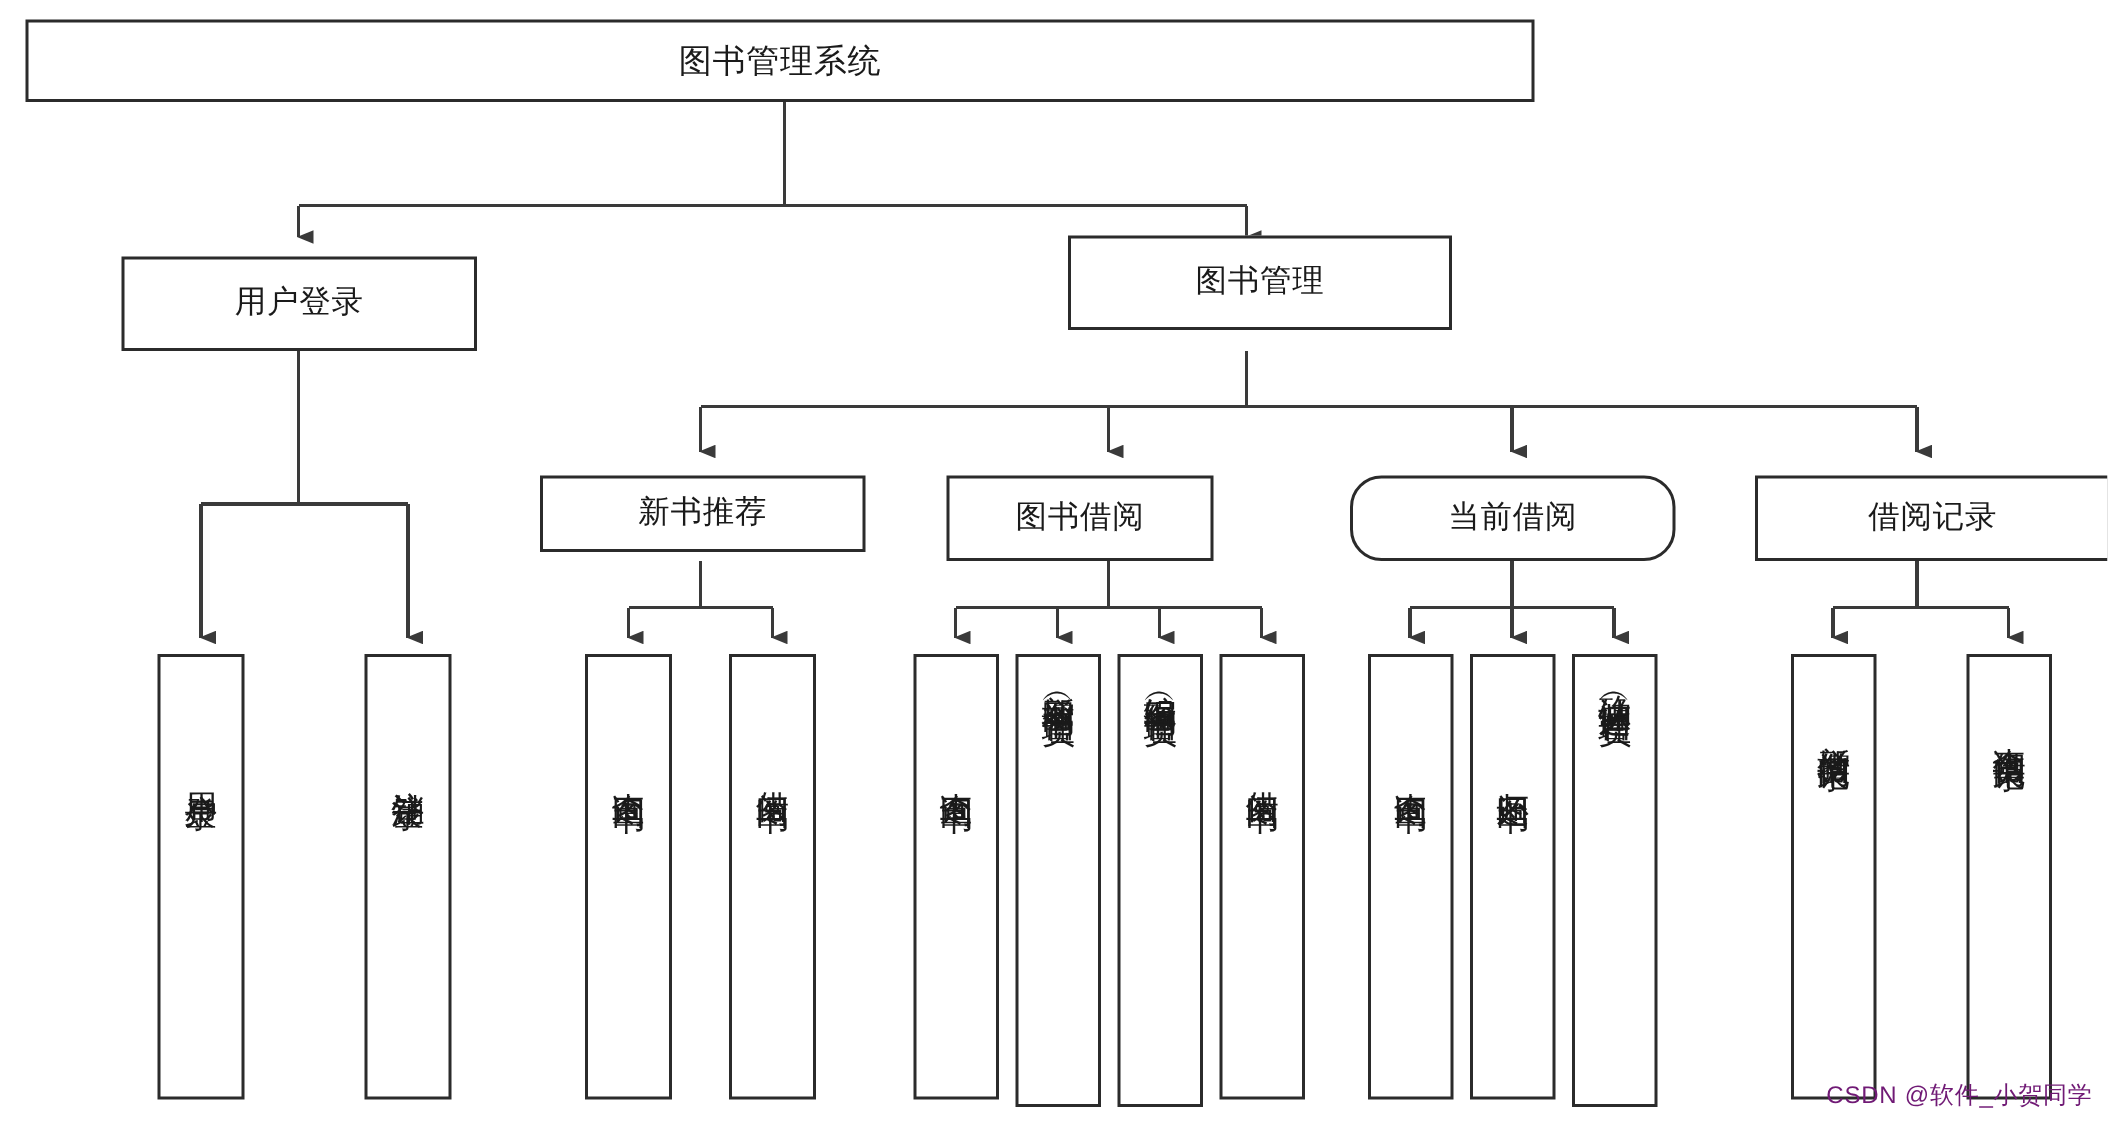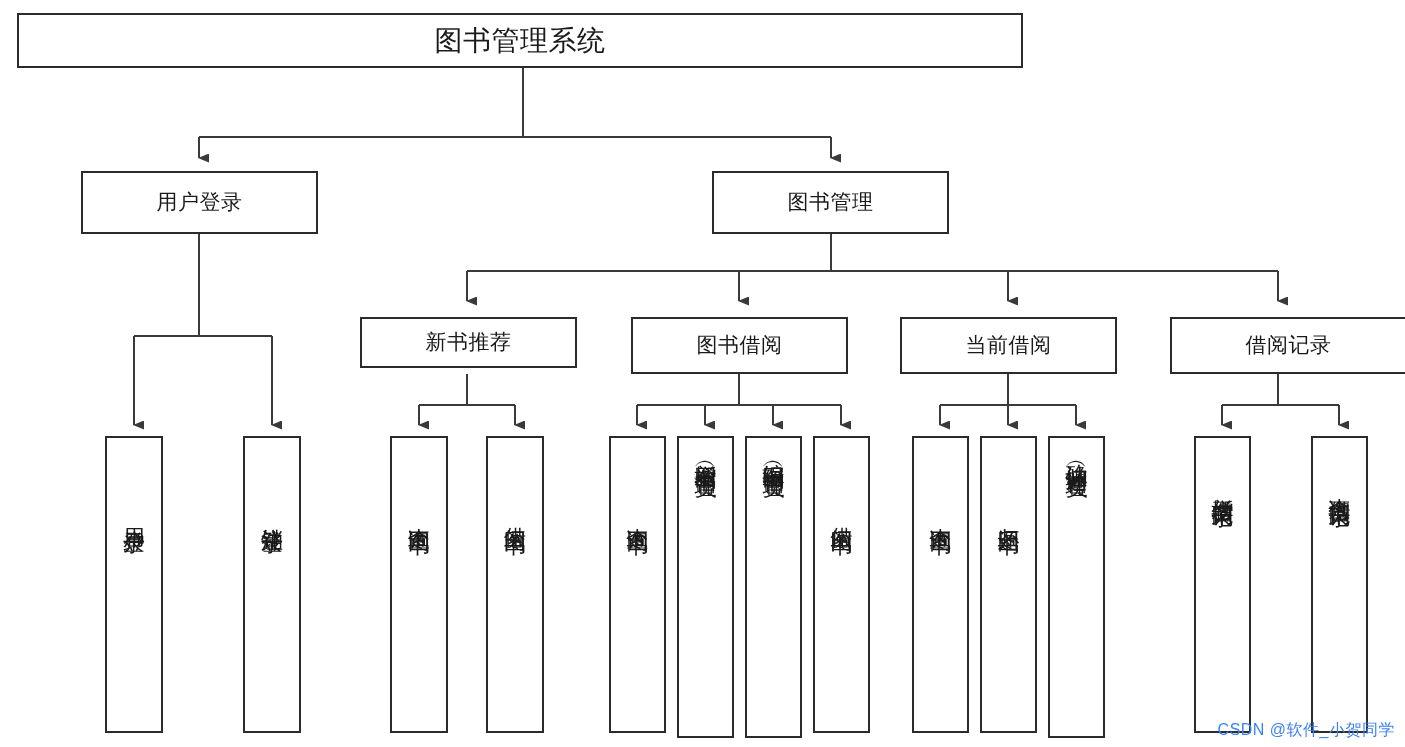--- a/index.html
+++ b/index.html
@@ -41,21 +41,21 @@
     text-align: center;
     line-height: 1.18;
     white-space: nowrap;
   }
   
   .node.horiz .node-label {
     font-size: 21px;
     letter-spacing: 0.5px;
   }
   .node.root .node-label {
-    font-size: 28px;
+    font-size: 22px;
   }
   
   .node.vert {
     align-items: flex-start;
     justify-content: center;
     padding-top: 14px;
   }
   .node.vert .node-label {
     writing-mode: vertical-rl;
     text-orientation: upright;
@@ -64,21 +64,21 @@
     line-height: 1;
   }
   .node.vert.tall {
     padding-top: 8px;
   }
   #watermark {
     position: absolute;
     right: 10px;
     bottom: 6px;
     font-size: 16px;
-    color: #3b82f6;
+    color: #701a75;
     letter-spacing: 0.5px;
     white-space: nowrap;
   }
 </style>
 </head>
 <body>
 
 <div id="diagram-root">
 
   <svg id="edges-layer" viewBox="0 0 1405 747" xmlns="http://www.w3.org/2000/svg">
@@ -131,31 +131,31 @@
     </g>
   </svg>
 
   <div class="node horiz root" style="left:17px; top:13px; width:1006px; height:55px;">
     <span class="node-label">图书管理系统</span>
   </div>
 
   <div class="node horiz" style="left:81px; top:171px; width:237px; height:63px;">
     <span class="node-label">用户登录</span>
   </div>
-  <div class="node horiz" style="left:712px; top:171px; width:237px; height:63px;">
+  <div class="node horiz" style="left:712px; top:157px; width:256px; height:63px;">
     <span class="node-label">图书管理</span>
   </div>
 
   <div class="node horiz" style="left:360px; top:317px; width:217px; height:51px;">
     <span class="node-label">新书推荐</span>
   </div>
-  <div class="node horiz" style="left:631px; top:317px; width:217px; height:57px;">
+  <div class="node horiz" style="left:631px; top:317px; width:178px; height:57px;">
     <span class="node-label">图书借阅</span>
   </div>
-  <div class="node horiz" style="left:900px; top:317px; width:217px; height:57px;">
+  <div class="node horiz" style="left:900px; top:317px; width:217px; height:57px;border-radius:21px;">
     <span class="node-label">当前借阅</span>
   </div>
   <div class="node horiz" style="left:1170px; top:317px; width:237px; height:57px;">
     <span class="node-label">借阅记录</span>
   </div>
 
   <div class="node vert" style="left:105px; top:436px; width:58px; height:297px; padding-top:72px;">
     <span class="node-label">用户登录</span>
   </div>
   <div class="node vert" style="left:243px; top:436px; width:58px; height:297px; padding-top:72px;">

